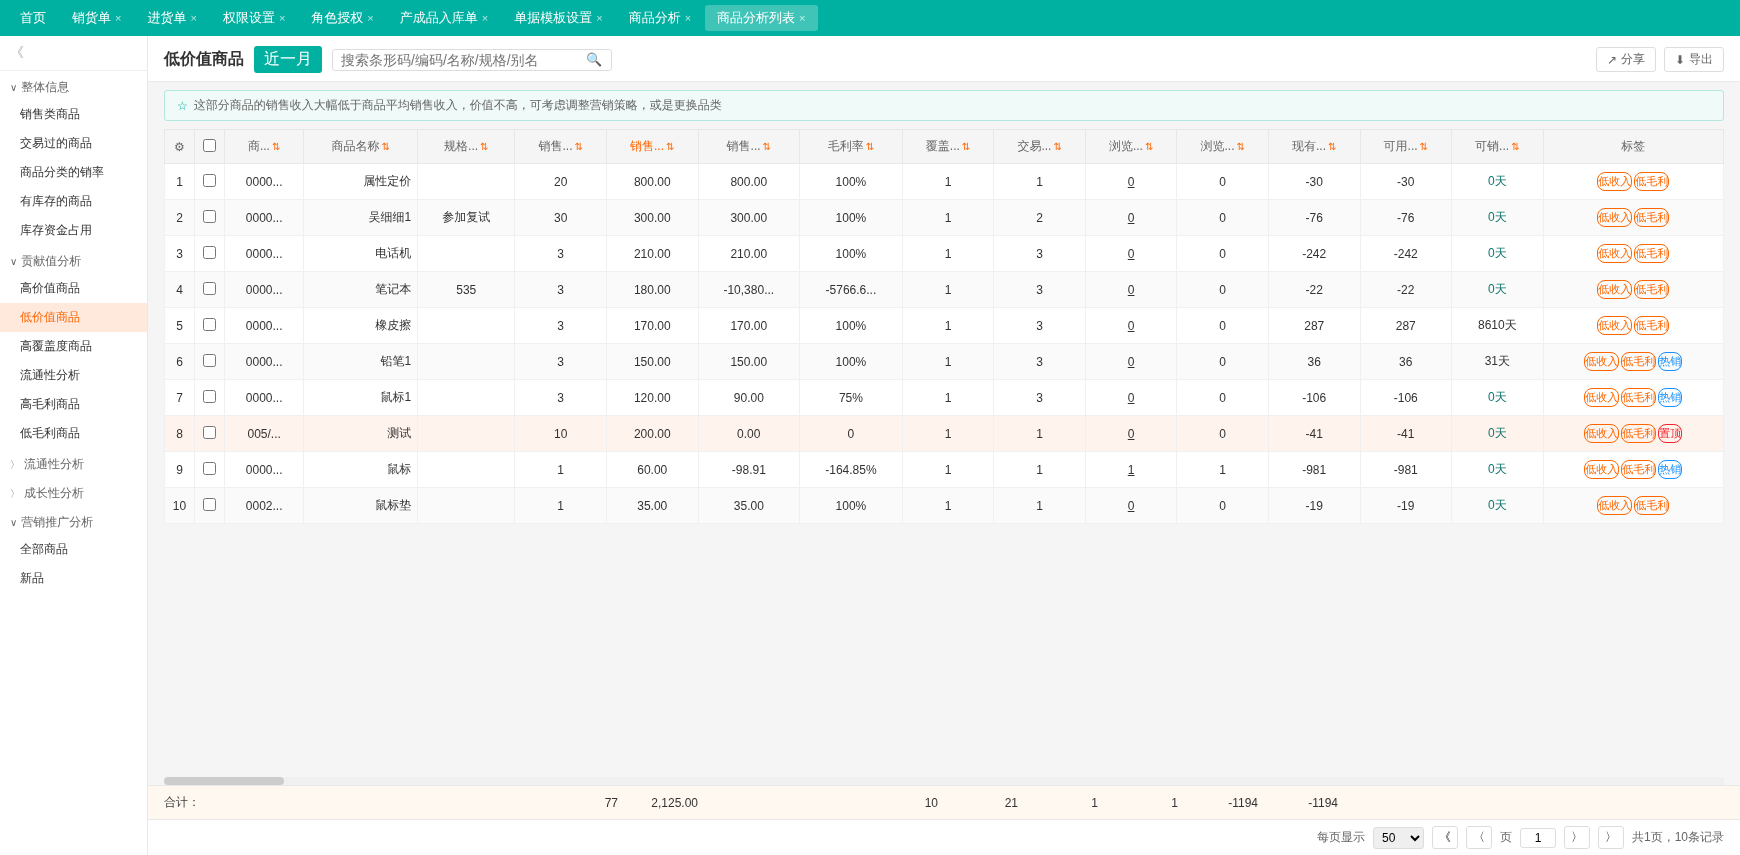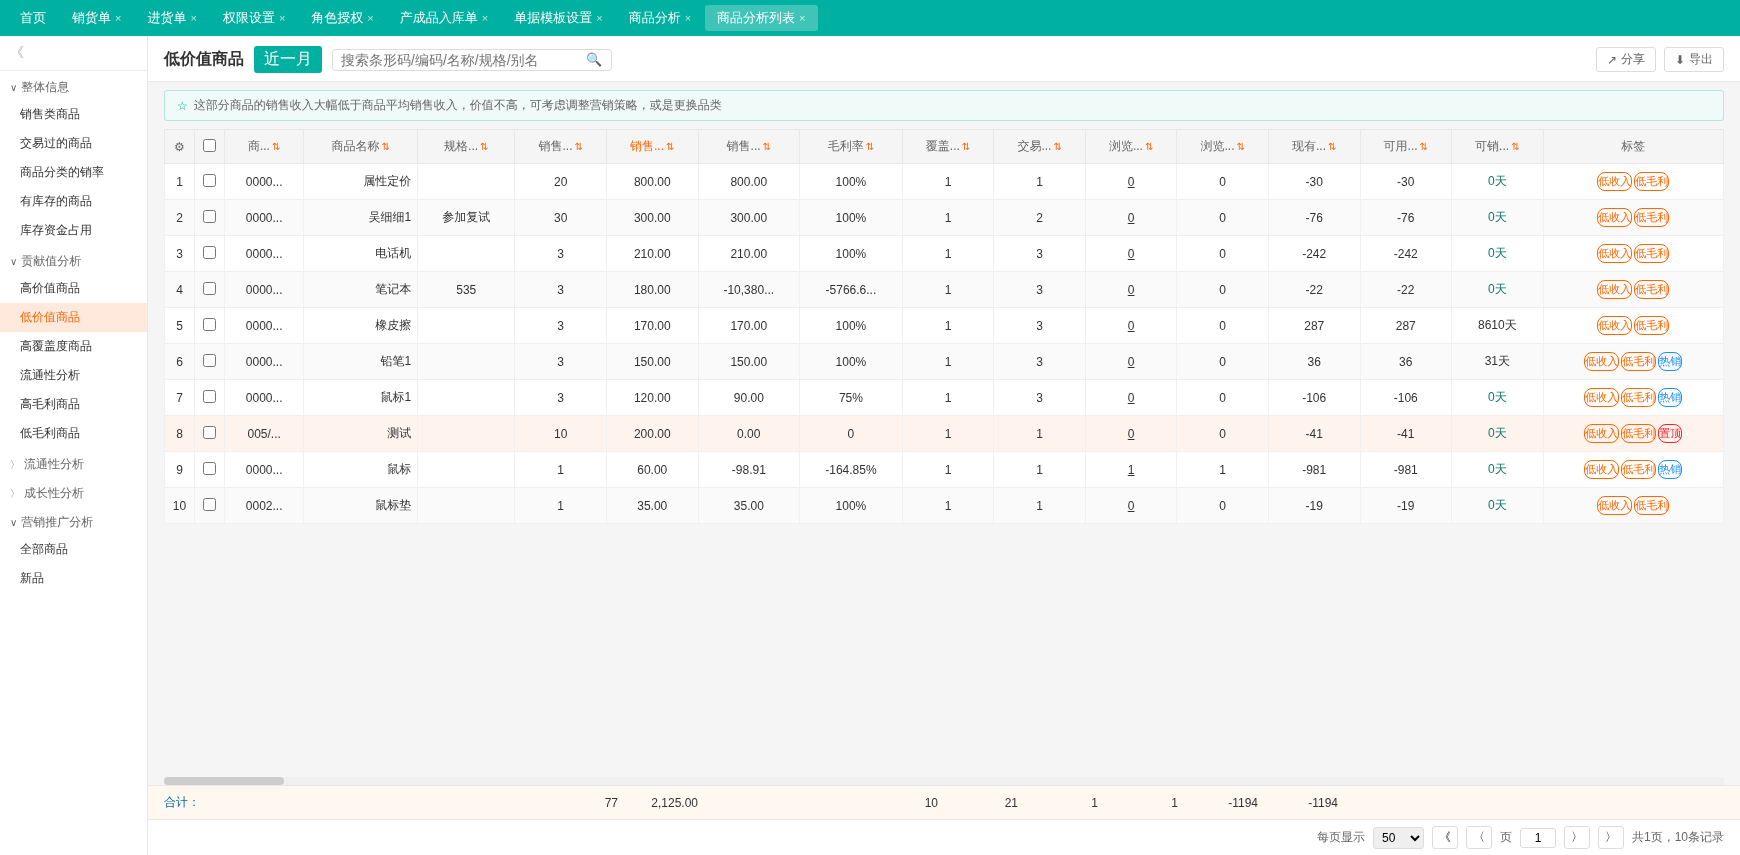--- a/index.html
+++ b/index.html
@@ -182,21 +182,21 @@
 
     
     .table-footer {
       background: #fff8f0;
       border-top: 1px solid #e8e8e8;
       padding: 8px 16px;
       display: flex;
       align-items: center;
       font-size: 12px;
     }
-    .footer-label { color: #0369a1; min-width: 60px; }
+    .footer-label { color: #404040; min-width: 60px; }
     .footer-values {
       display: flex;
       gap: 0;
       flex: 1;
     }
     .footer-cell {
       text-align: right;
       padding: 0 6px;
       min-width: 80px;
     }

